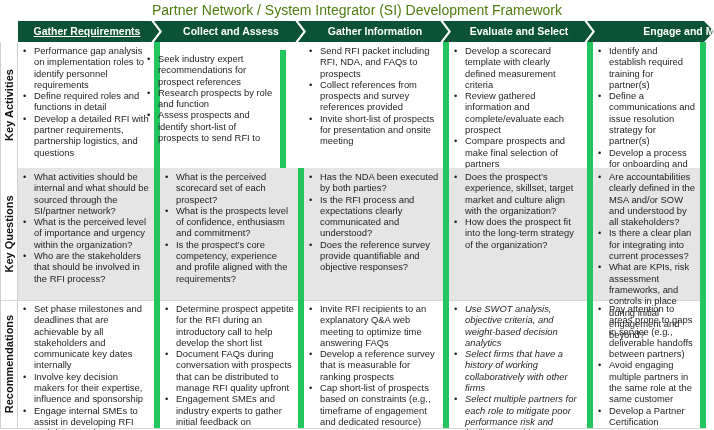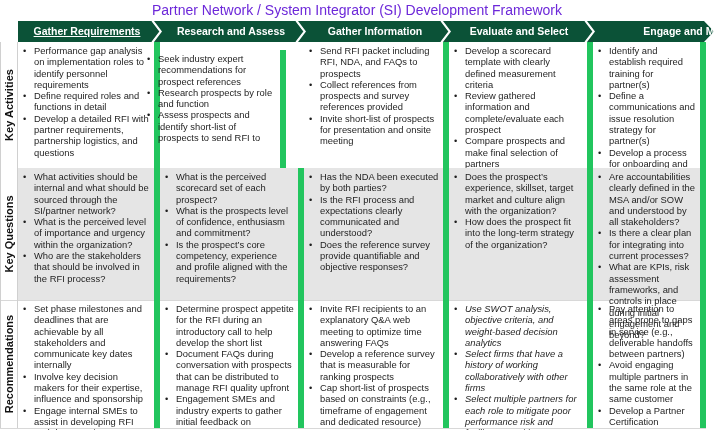--- a/index.html
+++ b/index.html
@@ -1,19 +1,19 @@
 <!DOCTYPE html>
 <html><head>
 <meta charset="utf-8">
 <style>
   html, body { margin:0; padding:0; background:#ffffff; }
   body { width:714px; height:430px; position:relative; overflow:hidden;
          font-family:"Liberation Sans", sans-serif; color:#1a1a1a; }
   .title { position:absolute; left:0; top:2px; width:714px; text-align:center;
-           font-size:14px; color:#6d28d9; }
+           font-size:14px; color:#4d7c0f; }
   .chevbar { position:absolute; left:18px; top:21px; width:696px; height:21px; }
   .chevbar svg { position:absolute; left:0; top:0; }
   .chevlabels { position:absolute; left:18px; top:21px; height:21px; width:696px; }
   .chevlabel { position:absolute; top:0; height:21px; line-height:21px; text-align:center;
                color:#ffffff; font-weight:bold; font-size:10.5px; }
   .grid { position:absolute; left:0; top:42px; width:706px; height:386px; }
   .row { position:absolute; left:0; width:706px; border-bottom:1px solid #d8d8d8; }
   .row.green .cell { background:#e5e5e5; }
   .row.green .rowlabel { background:#ffffff; }
   .rowlabel { position:absolute; left:0; top:0; width:18px; height:100%;
@@ -39,21 +39,21 @@
     <polygon points="425,0 567,0 575,10.5 567,21 425,21 433,10.5" fill="#0b5237"></polygon>
     <polygon points="569,0 686,0 696,10.5 686,21 569,21 577,10.5" fill="#0b5237"></polygon>
     <polyline points="134,0 142,10.5 134,21" fill="none" stroke="#ffffff" stroke-width="1.2"></polyline>
     <polyline points="278,0 286,10.5 278,21" fill="none" stroke="#ffffff" stroke-width="1.2"></polyline>
     <polyline points="423,0 431,10.5 423,21" fill="none" stroke="#ffffff" stroke-width="1.2"></polyline>
     <polyline points="567,0 575,10.5 567,21" fill="none" stroke="#ffffff" stroke-width="1.2"></polyline>
   </svg>
 </div>
 <div class="chevlabels">
   <div class="chevlabel" style="left:0;width:138px;text-decoration:underline;">Gather Requirements</div>
-  <div class="chevlabel" style="left:142px;width:142px;">Research and Assess</div>
+  <div class="chevlabel" style="left:142px;width:142px;">Collect and Assess</div>
   <div class="chevlabel" style="left:286px;width:142px;">Gather Information</div>
   <div class="chevlabel" style="left:431px;width:140px;">Evaluate and Select</div>
   <div class="chevlabel" style="left:575px;width:116px;padding-left:43px;">Engage and Manage</div>
 </div>
 
 <div class="grid">
 
   <div class="row" style="top:0;height:126px;">
     <div class="rowlabel">
         <span>Key Activities</span>

